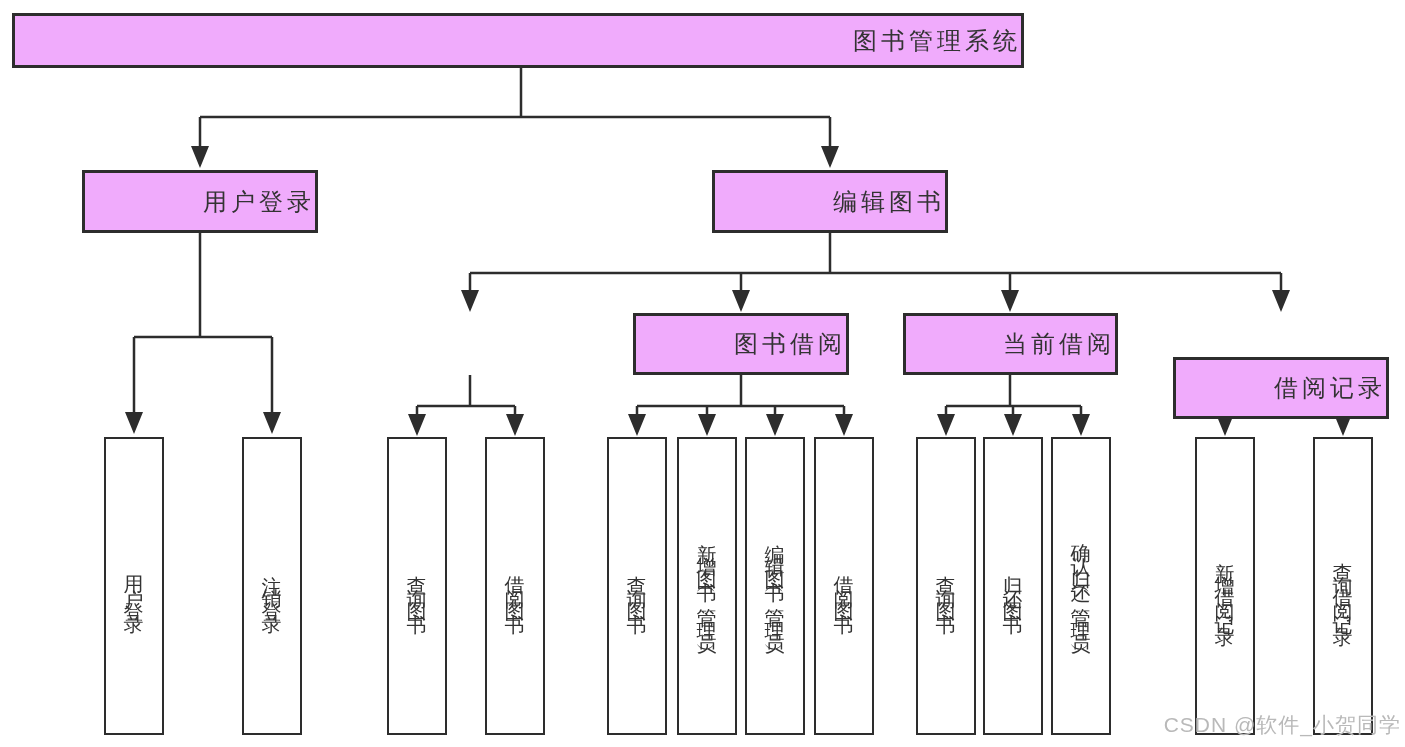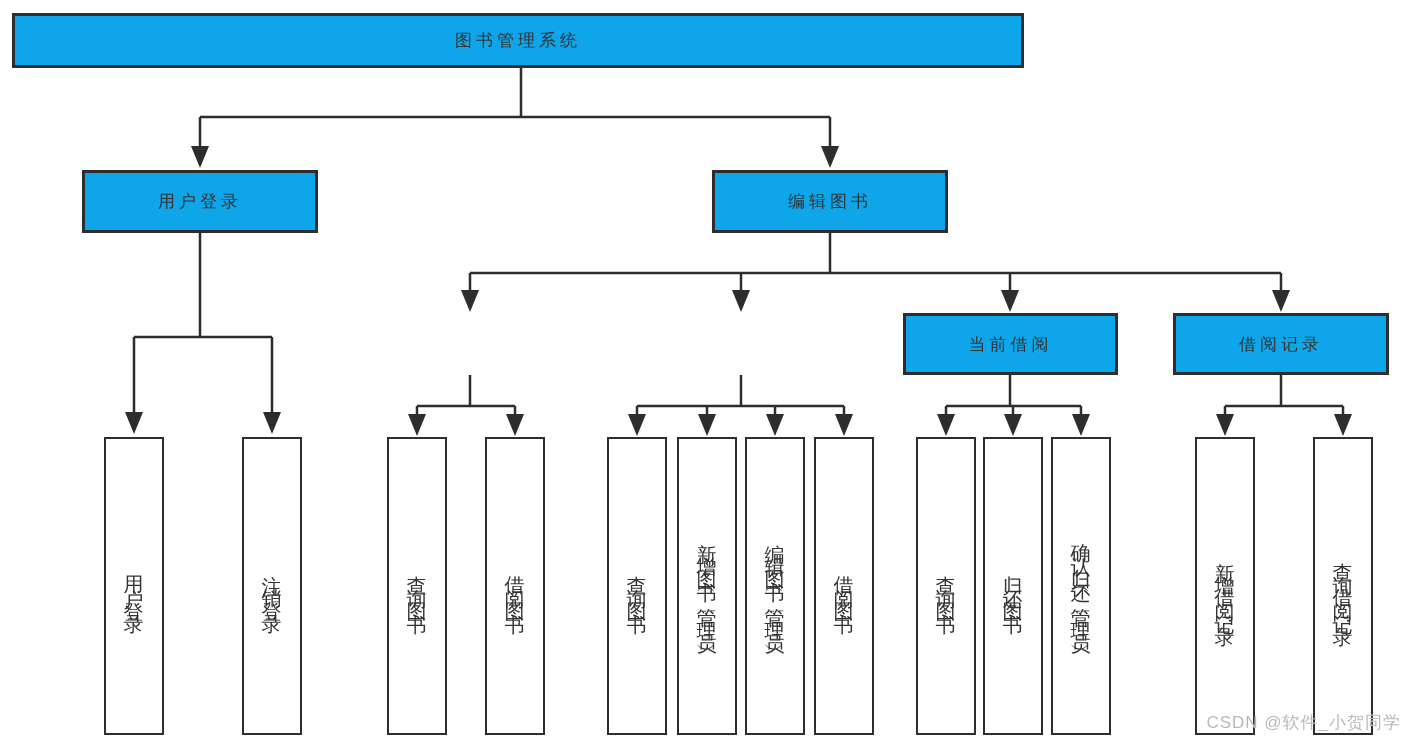--- a/index.html
+++ b/index.html
@@ -28,38 +28,38 @@
     fill: none;
     stroke: var(--line);
     stroke-width: 2.5;
   }
   .connectors .ah {
     fill: var(--line);
     stroke: none;
   }
   .box {
     position: absolute;
-    background: #0ea5e9;
+    background: #f0abfc;
     border: 3px solid var(--line);
     display: flex;
     align-items: center;
-    justify-content: center;
+    justify-content: flex-end;
     color: var(--text);
-    font-size: 17px;
+    font-size: 24px;
     letter-spacing: 4px;
     white-space: nowrap;
   }
   .box.root   { left: 12px;  top: 13px;  width: 1012px; height: 55px; }
   .box.l1a    { left: 82px;  top: 170px; width: 236px;  height: 63px; }
   .box.l1b    { left: 712px; top: 170px; width: 236px;  height: 63px; }
   .box.l2     { top: 313px; height: 62px; }
   .box.l2a    { left: 362px;  width: 216px; }
   .box.l2b    { left: 633px;  width: 216px; }
   .box.l2c    { left: 903px;  width: 215px; }
-  .box.l2d    { left: 1173px; width: 216px; }
+  .box.l2d    { left: 1173px; width: 216px; margin-top: 44px; }
   .vbox {
     position: absolute;
     top: 437px;
     width: 60px;
     height: 298px;
     background: #ffffff;
     border: 2.5px solid var(--line);
     display: flex;
     align-items: center;
     justify-content: center;
@@ -79,21 +79,21 @@
   .v3  { left: 387px; }  .v4  { left: 485px; }
   .v5  { left: 607px; }  .v6  { left: 677px; }
   .v7  { left: 745px; }  .v8  { left: 814px; }
   .v9  { left: 916px; }  .v10 { left: 983px; }
   .v11 { left: 1051px; }
   .v12 { left: 1195px; } .v13 { left: 1313px; }
   .watermark {
     position: absolute;
     right: 4px;
     top: 711px;
-    font-size: 17px;
+    font-size: 21px;
     color: var(--watermark);
     letter-spacing: 1px;
     z-index: 5;
     white-space: nowrap;
     text-shadow: 0 0 1px rgba(255,255,255,0.6);
   }
 </style>
 </head>
 <body>
 
@@ -143,20 +143,23 @@
     <span>图书管理系统</span>
   </div>
 
   <div class="box l1a">
     <span>用户登录</span>
   </div>
   <div class="box l1b">
     <span>编辑图书</span>
   </div>
 
+  <div class="box l2 l2b">
+    <span>图书借阅</span>
+  </div>
   <div class="box l2 l2c">
     <span>当前借阅</span>
   </div>
   <div class="box l2 l2d">
     <span>借阅记录</span>
   </div>
 
   <div class="vbox v1">
     <span class="vtext">用户登录</span>
   </div>

